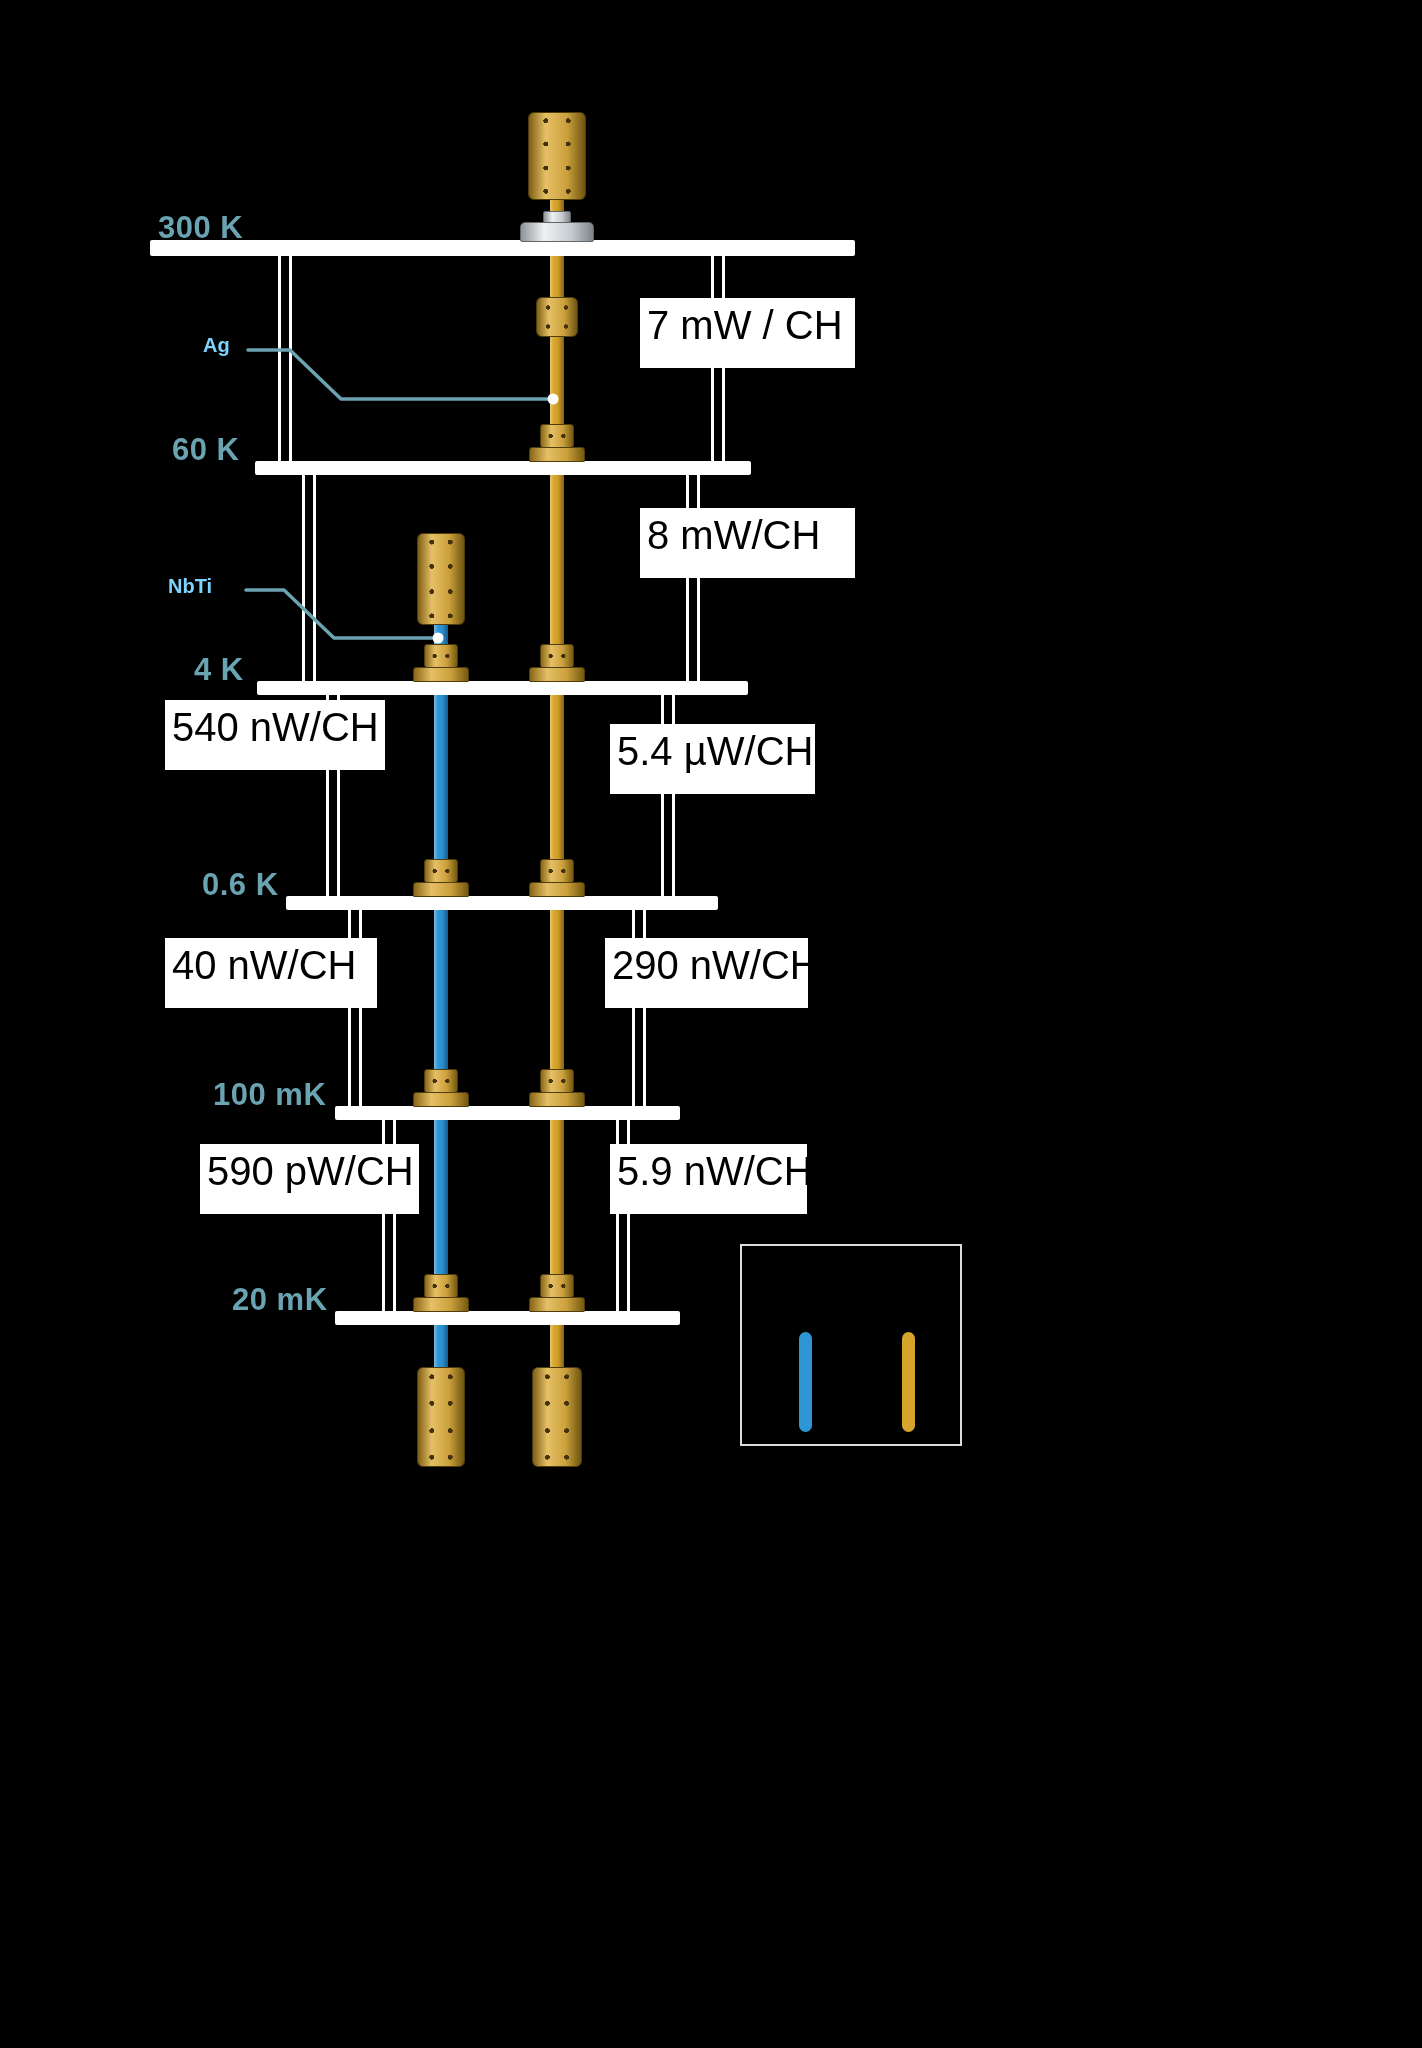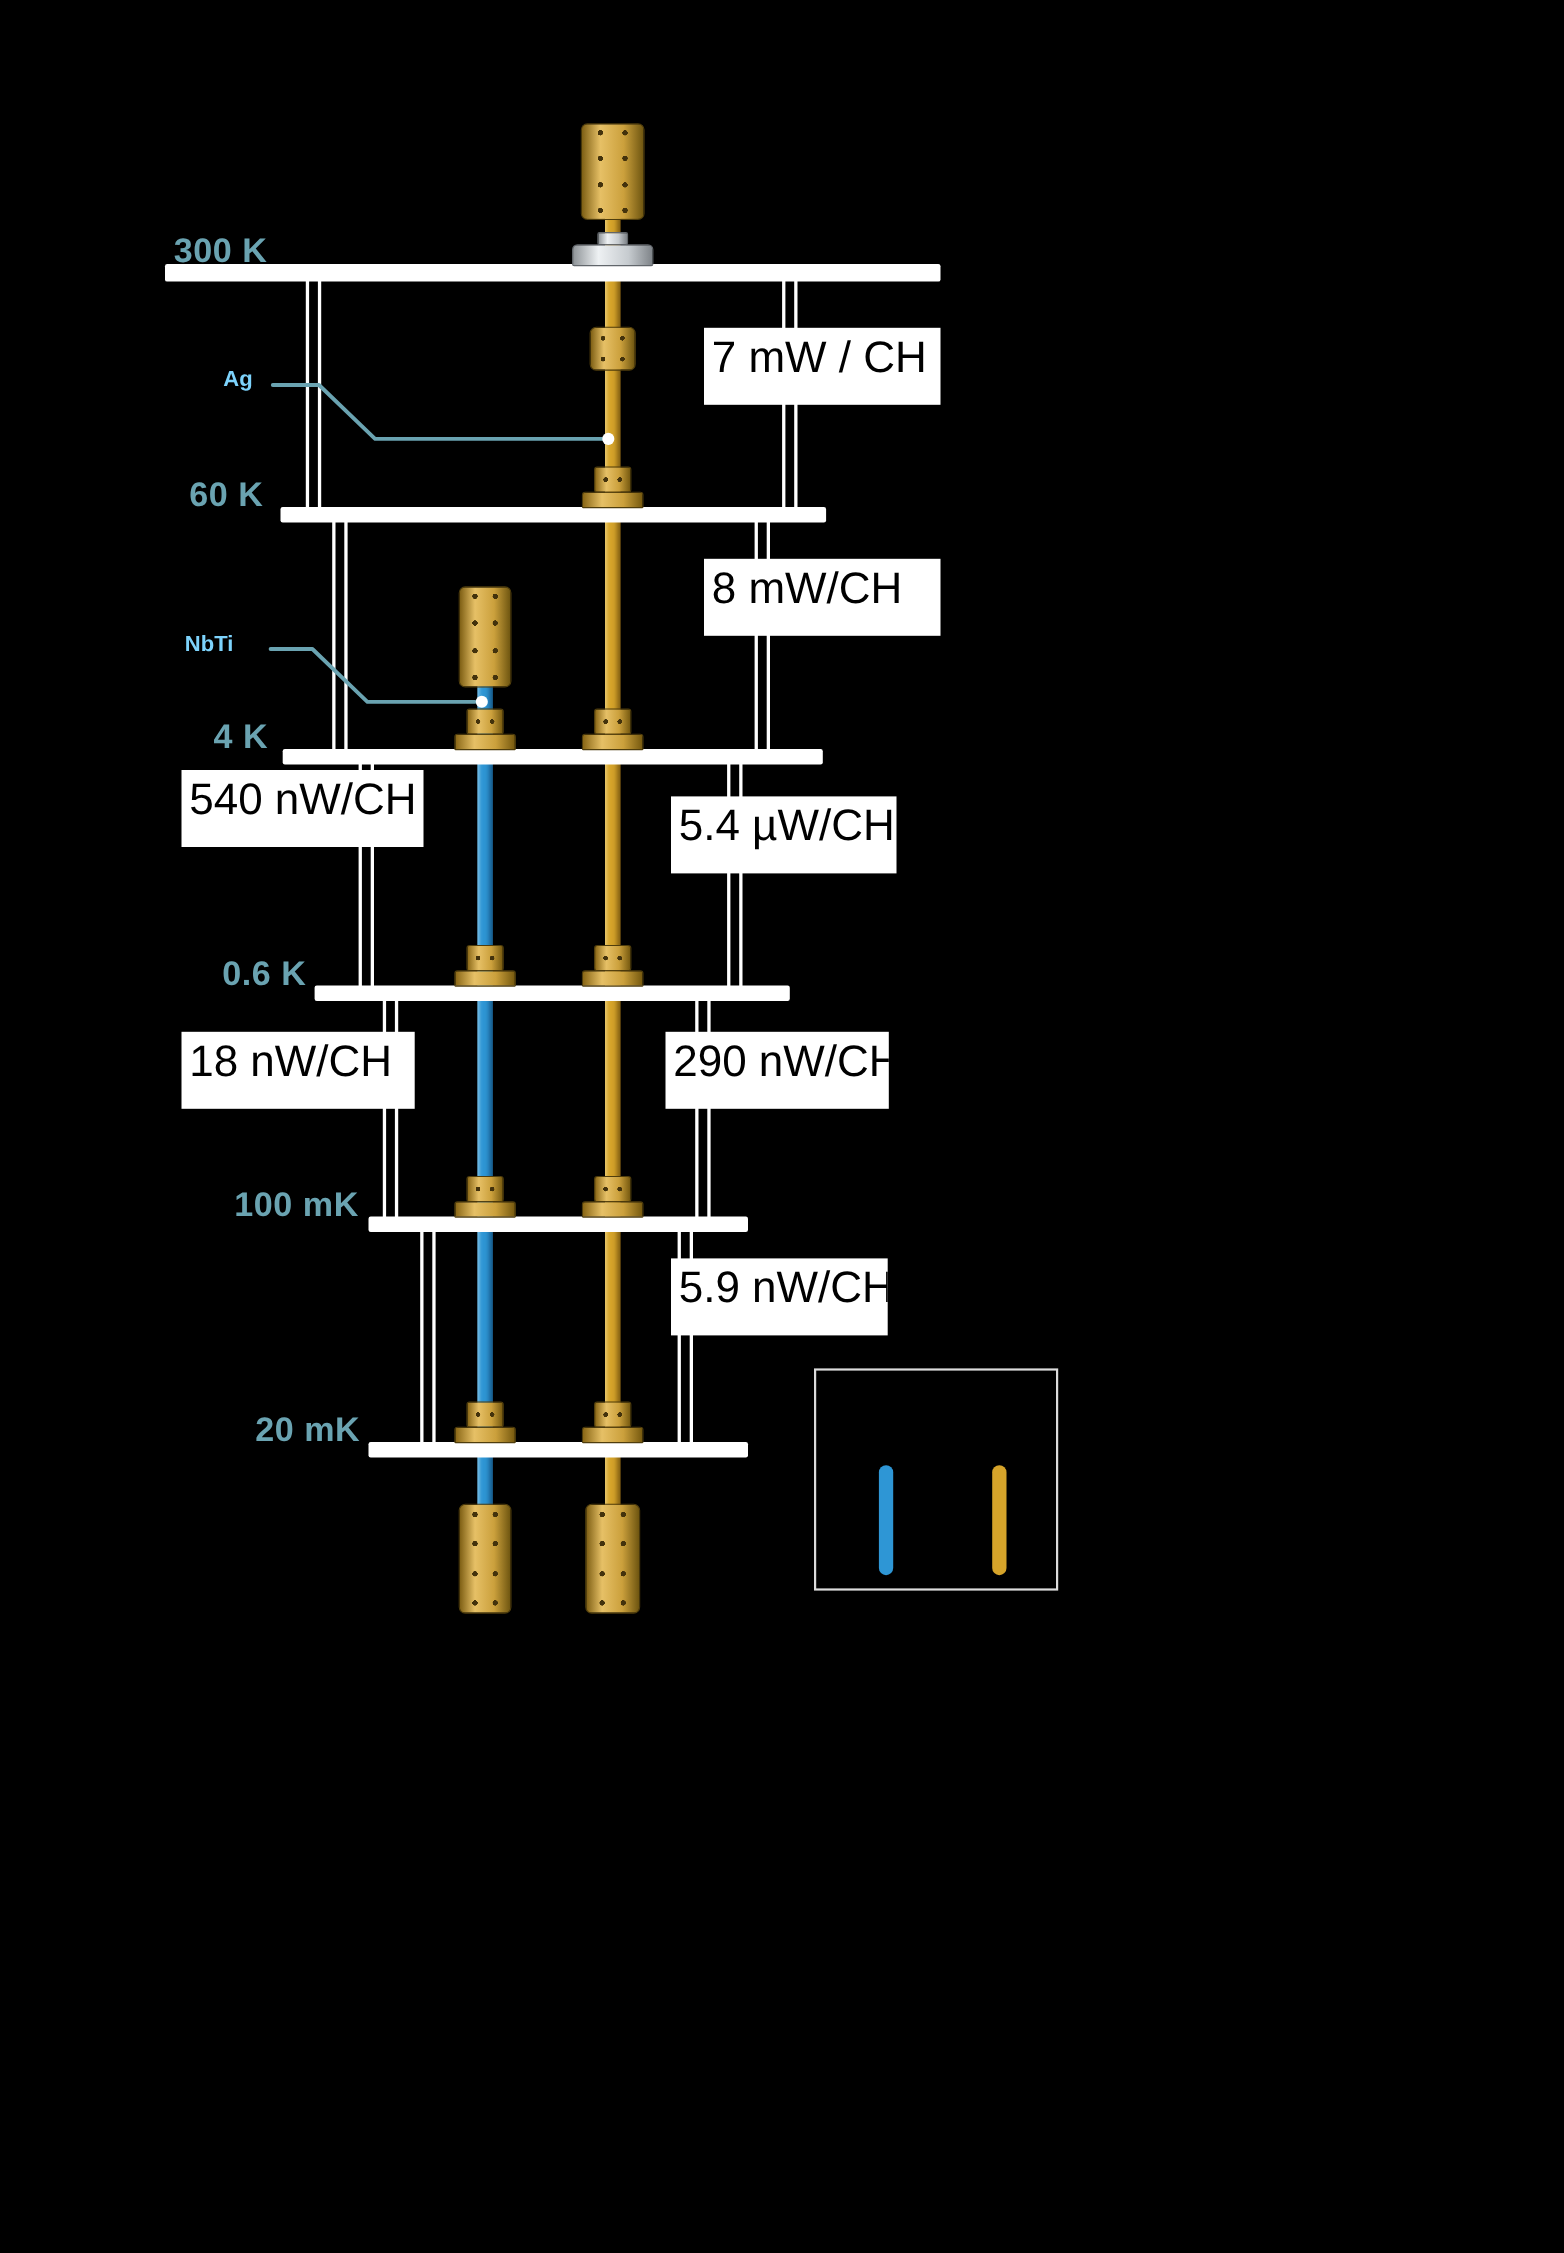--- a/index.html
+++ b/index.html
@@ -162,22 +162,23 @@
   </div>
   <div class="flange z4" style="left:413px;top:1274px;">
     <div class="flange-top"></div>
       <div class="flange-base"></div>
   </div>
 
   <div class="load-box z5" style="left:640px;top:298px;width:208px;">7 mW / CH</div>
   <div class="load-box z5" style="left:640px;top:508px;width:208px;">8 mW/CH</div>
   <div class="load-box z5" style="left:165px;top:700px;width:213px;">540 nW/CH</div>
   <div class="load-box z5" style="left:610px;top:724px;width:198px;">5.4 µW/CH</div>
-  <div class="load-box z5" style="left:165px;top:938px;width:205px;">18 nW/CH</div>
+  <div class="load-box z5" style="left:165px;top:938px;width:205px;">40 nW/CH</div>
   <div class="load-box z5" style="left:605px;top:938px;width:196px;">290 nW/CH</div>
+  <div class="load-box z5" style="left:200px;top:1144px;width:212px;">590 pW/CH</div>
   <div class="load-box z5" style="left:610px;top:1144px;width:190px;">5.9 nW/CH</div>
 
   <div class="mat-label z5" style="left:203px;top:334px;">Ag</div>
   <div class="mat-label z5" style="left:168px;top:575px;">NbTi</div>
 
   <svg class="pointer-svg z6" width="1422" height="2048" viewBox="0 0 1422 2048">
     <polyline points="248,350 290,350 341,399 549,399" fill="none" stroke="#6aa3b1" stroke-width="3.5" stroke-linejoin="round" stroke-linecap="round"></polyline>
     <circle cx="553" cy="399" r="5.5" fill="#ffffff"></circle>
     <polyline points="246,590 284,590 334,638 432,638" fill="none" stroke="#6aa3b1" stroke-width="3.5" stroke-linejoin="round" stroke-linecap="round"></polyline>
     <circle cx="438" cy="638" r="5.5" fill="#ffffff"></circle>

